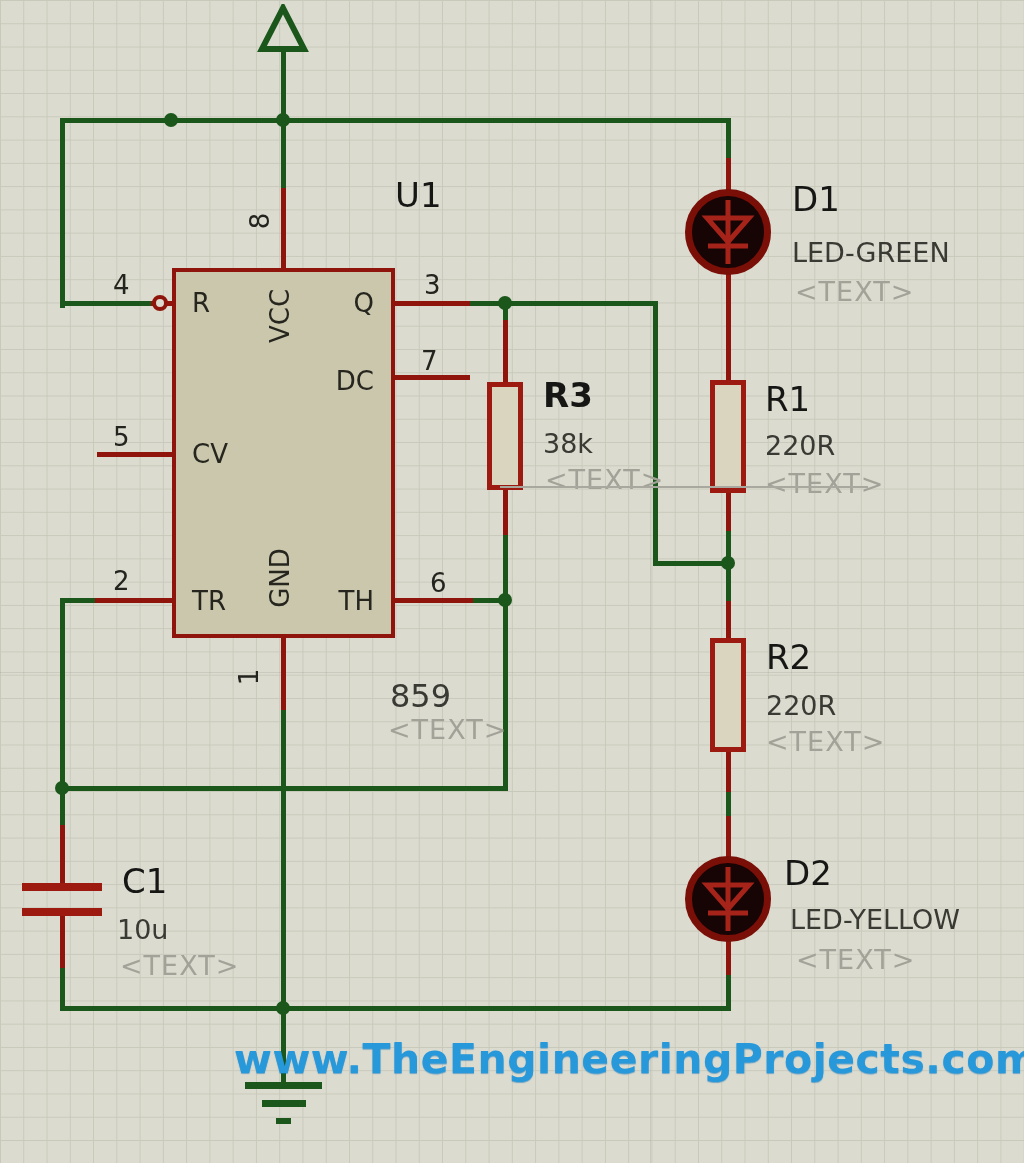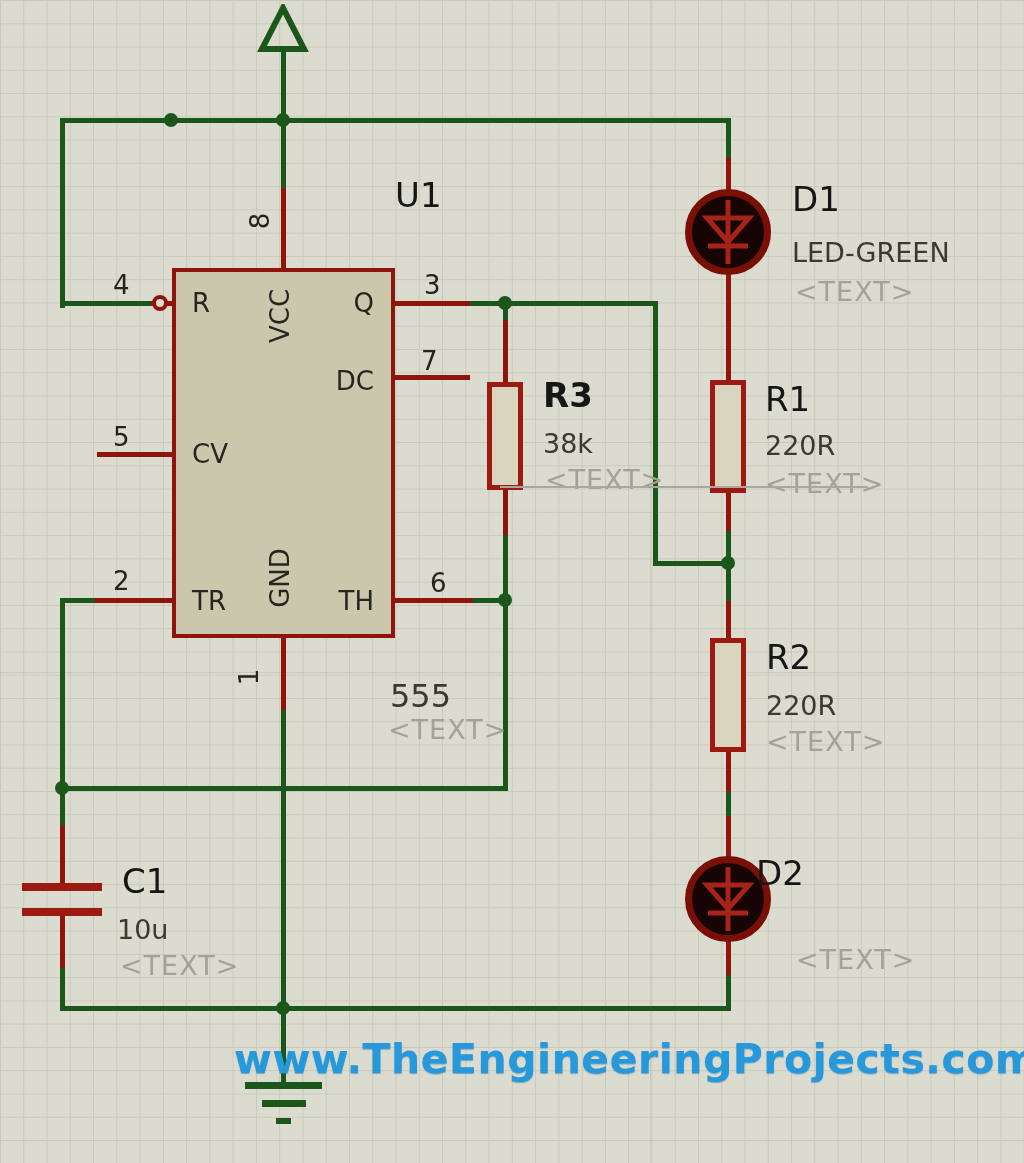--- a/index.html
+++ b/index.html
@@ -123,21 +123,21 @@
   <div>
     <div class="gndbar" style="left:245px;top:1082px;width:77px;height:7px;"></div>
     <div class="gndbar" style="left:262px;top:1100px;width:44px;height:7px;"></div>
     <div class="gndbar" style="left:276px;top:1118px;width:15px;height:6px;"></div>
   </div>
 
   <div class="icbody"></div>
   <div class="bubble"></div>
 
   <div class="lbl ref" style="left:395px;top:178px;">U1</div>
-  <div class="lbl val" style="left:390px;top:680px;font-size:32px;">555</div>
+  <div class="lbl val" style="left:390px;top:680px;font-size:32px;">859</div>
   <div class="lbl ph" style="left:388px;top:716px;">&lt;TEXT&gt;</div>
 
   <div class="lbl pnum" style="left:113px;top:272px;">4</div>
   <div class="lbl pnum" style="left:113px;top:424px;">5</div>
   <div class="lbl pnum" style="left:113px;top:568px;">2</div>
   <div class="lbl pnum" style="left:424px;top:272px;">3</div>
   <div class="lbl pnum" style="left:421px;top:348px;">7</div>
   <div class="lbl pnum" style="left:430px;top:570px;">6</div>
   <div class="lbl pnum rot" style="left:261px;top:221px;">8</div>
   <div class="lbl pnum rot" style="left:250px;top:677px;">1</div>
@@ -179,21 +179,22 @@
   <div class="lbl val" style="left:792px;top:239px;">LED-GREEN</div>
   <div class="lbl ph" style="left:795px;top:278px;">&lt;TEXT&gt;</div>
 
   <div class="led" style="left:685px;top:856px;">
     <svg width="72" height="72" viewBox="0 0 72 72">
       <line x1="36" y1="4" x2="36" y2="68" stroke="#a6231a" stroke-width="5"></line>
       <polygon points="15,22 57,22 36,46" fill="none" stroke="#a6231a" stroke-width="5"></polygon>
       <line x1="16" y1="50" x2="56" y2="50" stroke="#a6231a" stroke-width="5"></line>
     </svg>
   </div>
-  <div class="lbl ref" style="left:756px;top:856px;">D2</div>
+  <div class="lbl ref" style="left:784px;top:856px;">D2</div>
+  <div class="lbl val" style="left:790px;top:906px;">LED-YELLOW</div>
   <div class="lbl ph" style="left:796px;top:946px;">&lt;TEXT&gt;</div>
 
   <div>
     <div class="plate" style="left:22px;top:883px;"></div>
     <div class="plate" style="left:22px;top:908px;"></div>
   </div>
   <div class="lbl ref" style="left:122px;top:864px;">C1</div>
   <div class="lbl val" style="left:117px;top:916px;">10u</div>
   <div class="lbl ph" style="left:120px;top:952px;">&lt;TEXT&gt;</div>
 

